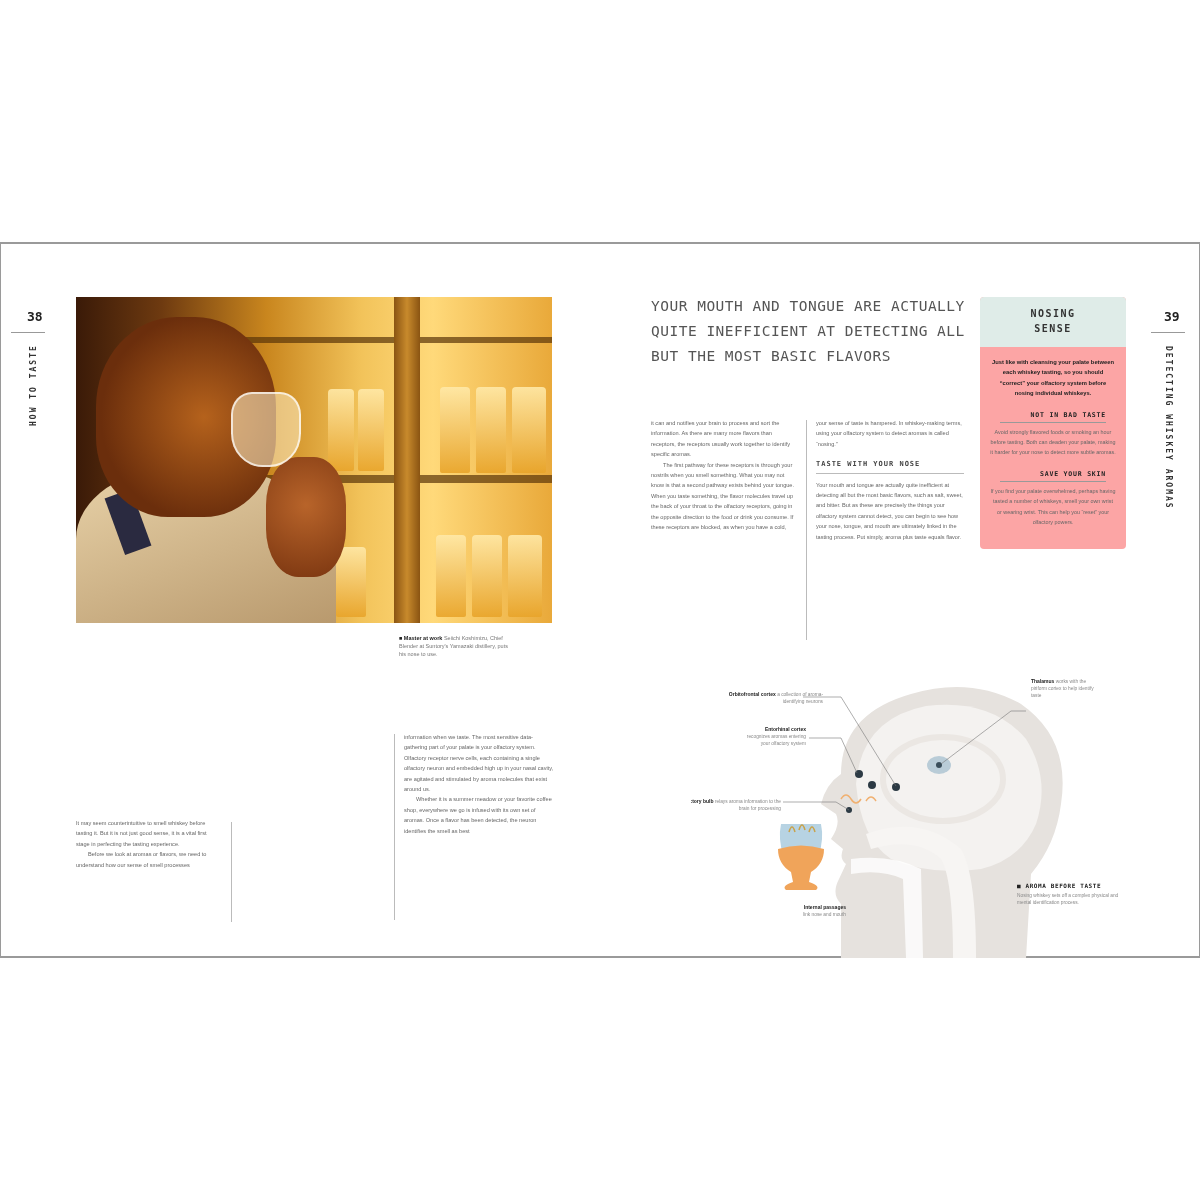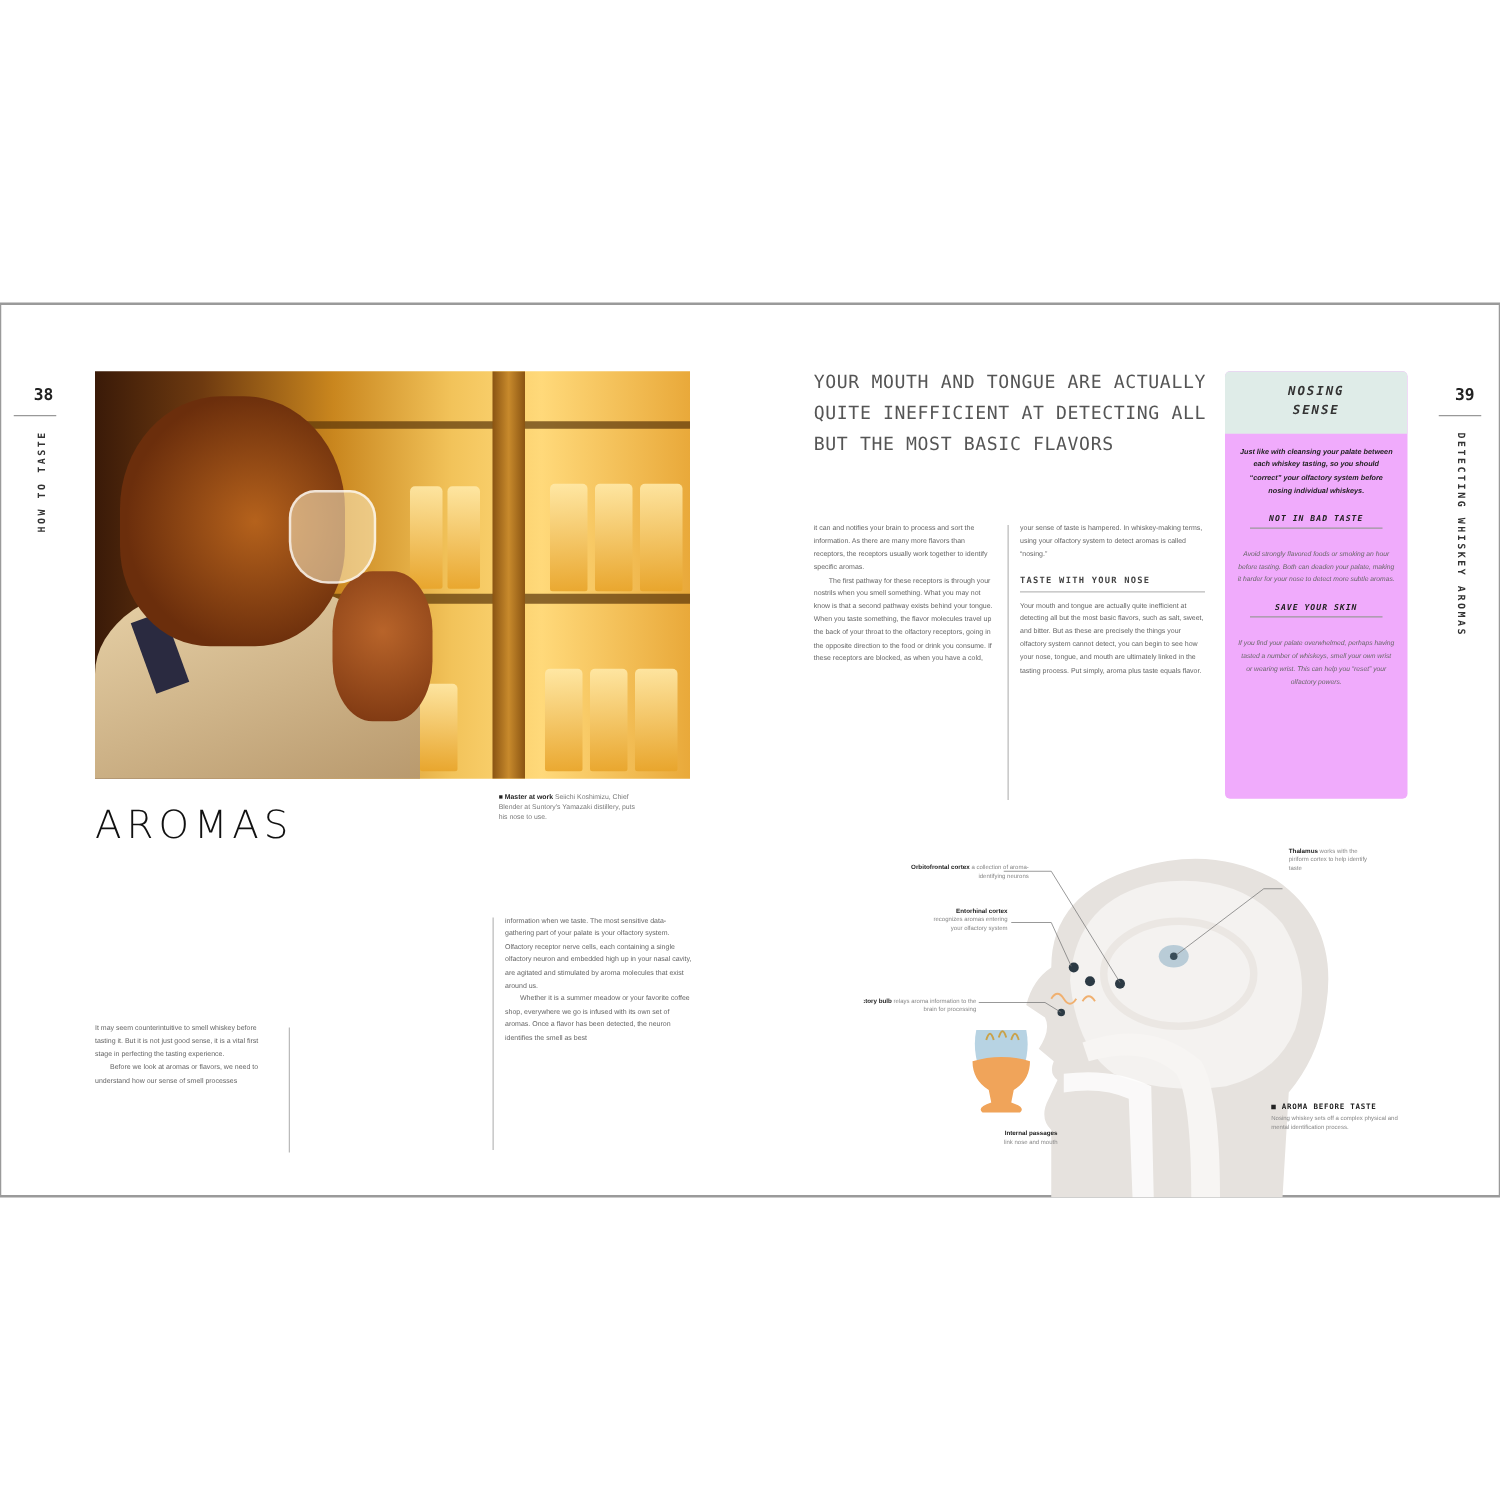--- a/index.html
+++ b/index.html
@@ -57,27 +57,27 @@
 
     .subhead { font-family: "DejaVu Sans Mono", monospace; font-weight: bold; font-size: 7px; letter-spacing: 1px; color: #444; padding: 6px 0 3px; border-bottom: 1px solid #bbb; margin: 4px 0 6px; }
 
     .pullquote {
       position: absolute; left: 650px; top: 50px; width: 320px;
       font-family: "DejaVu Sans Mono", monospace; font-size: 14.5px; line-height: 25px;
       letter-spacing: 0.5px; color: #555;
     }
 
     .tips {
-      position: absolute; left: 979px; top: 53px; width: 146px; height: 342px;
-      background: #f0abfc; border-radius: 4px; overflow: hidden; font-style: italic;
+      position: absolute; left: 979px; top: 53px; width: 146px; height: 252px;
+      background: #fca5a5; border-radius: 4px; overflow: hidden;
     }
     .tips-header { background: #dfece8; height: 50px; text-align: center; padding-top: 9px;
       font-family: "DejaVu Sans Mono", monospace; font-weight: bold; font-size: 10px; line-height: 15px; letter-spacing: 1.5px; color: #333; }
     .tips-lead { padding: 10px 10px 0; text-align: center; font-size: 5.8px; line-height: 10.4px; color: #222; font-weight: bold; }
-    .tips-sub { text-align: center; font-family: "DejaVu Sans Mono", monospace; font-weight: bold; font-size: 6.5px; letter-spacing: 0.8px; color: #222; margin: 12px 20px 16px; padding-bottom: 3px; border-bottom: 1px solid #999; }
+    .tips-sub { text-align: right; font-family: "DejaVu Sans Mono", monospace; font-weight: bold; font-size: 6.5px; letter-spacing: 0.8px; color: #222; margin: 12px 20px 4px; padding-bottom: 3px; border-bottom: 1px solid #999; }
     .tips-body { padding: 0 10px; text-align: center; font-size: 5.4px; line-height: 10.4px; color: #666; }
 
     .diagram { position: absolute; left: 690px; top: 420px; width: 460px; height: 294px; overflow: hidden; }
     .d-label { position: absolute; font-size: 4.8px; line-height: 7px; color: #888; }
     .d-label b { color: #222; font-size: 5px; }
     .d-label.right { text-align: right; }
     .d-boxhead { position: absolute; font-family: "DejaVu Sans Mono", monospace; font-weight: bold; font-size: 6px; letter-spacing: 0.6px; color: #222; }
   </style>
 </head>
 <body>
@@ -107,21 +107,20 @@
     <div class="hand"></div>
     <div class="glass"></div>
   </div>
 
   <div class="caption-photo">
     <b>■ </b><b>Master at work</b>
     <span>Seiichi Koshimizu, Chief Blender at Suntory's Yamazaki distillery, puts his nose to use.</span>
   </div>
 
   <h1 class="title">
-    <span>AROMAS</span>
   </h1>
 
 
   <div class="body-col" style="left:75px;top:574px;width:145px;">
     <p>It may seem counterintuitive to smell whiskey before tasting it. But it is not just good sense, it is a vital first stage in perfecting the tasting experience.</p>
     <p style="text-indent:12px;">Before we look at aromas or flavors, we need to understand how our sense of smell processes</p>
   </div>
   <div class="col-rule" style="left:230px;top:578px;height:100px;"></div>
   <div class="col-rule" style="left:393px;top:490px;height:186px;"></div>
   <div class="body-col" style="left:403px;top:488px;width:150px;">

